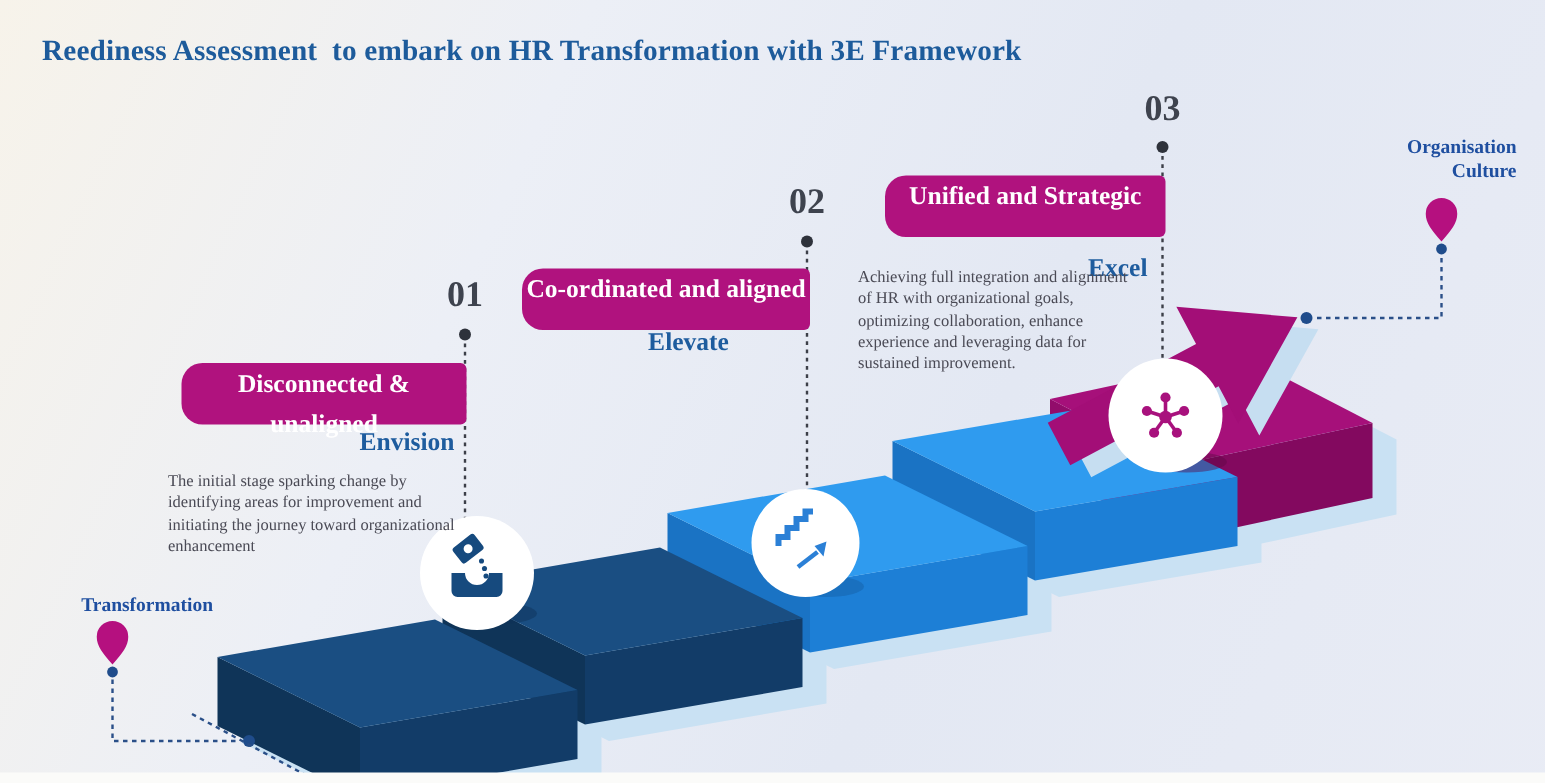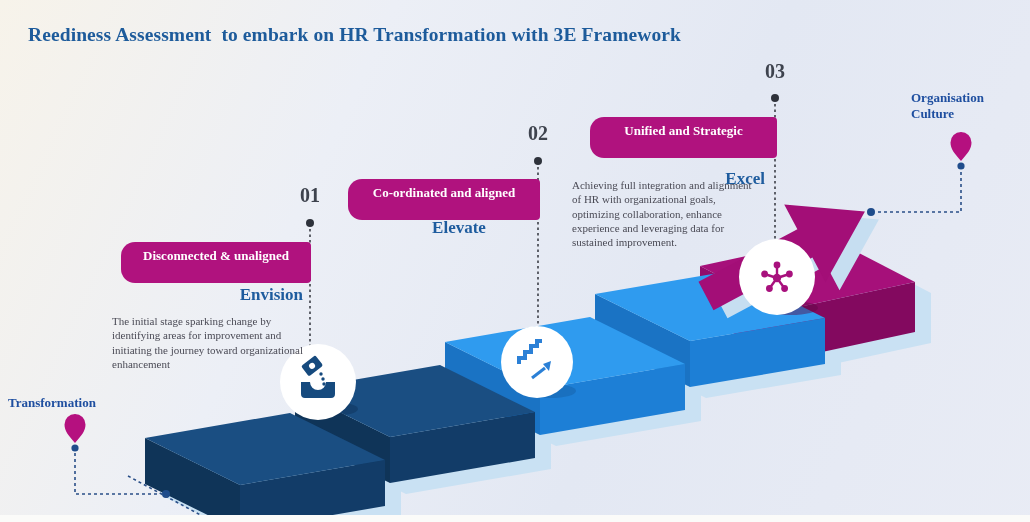--- a/index.html
+++ b/index.html
@@ -7,29 +7,29 @@
     position:relative;width:1030px;height:522px;overflow:hidden;
     font-family:Liberation Serif, serif;
     background:linear-gradient(115deg,#f7f3ea 0%,#eceff6 30%,#e3e8f3 60%,#e9ecf5 100%);
     padding-left:48px;
   }
   .abs{position:absolute;}
   .title{
     left:28px;top:24px;width:985px;
     font-size:19.5px;font-weight:700;color:#1d5b9b;white-space:pre;letter-spacing:.1px;
   }
-  .stage-num{font-size:20px;font-weight:700;color:#3e434e;text-align:center;width:44px;}
+  .stage-num{font-size:24px;font-weight:700;color:#3e434e;text-align:center;width:44px;}
   .badge{
     height:41px;line-height:27px;text-align:center;
-    background:#b0127e;color:#ffffff;font-size:13px;font-weight:700;
+    background:#b0127e;color:#ffffff;font-size:17px;font-weight:700;
     border-radius:14px 4px 4px 14px;
   }
   .heading{font-size:17px;font-weight:700;color:#1e5c9e;text-align:right;}
   .para{font-size:11px;line-height:1.3;color:#4a4a55;text-align:left;}
-  .pin-label{font-size:13px;font-weight:700;color:#1f4fa0;text-align:left;line-height:1.25;}
+  .pin-label{font-size:13px;font-weight:700;color:#1f4fa0;text-align:right;line-height:1.25;}
   .bottom-strip{left:0;top:515px;width:1030px;height:7px;background:#fbfbf9;}
   svg{position:absolute;left:0;top:0;}
 </style>
 </head>
 <body>
 
 <div class="canvas">
 
   <svg width="1030" height="522" viewBox="0 0 1030 522">
 

